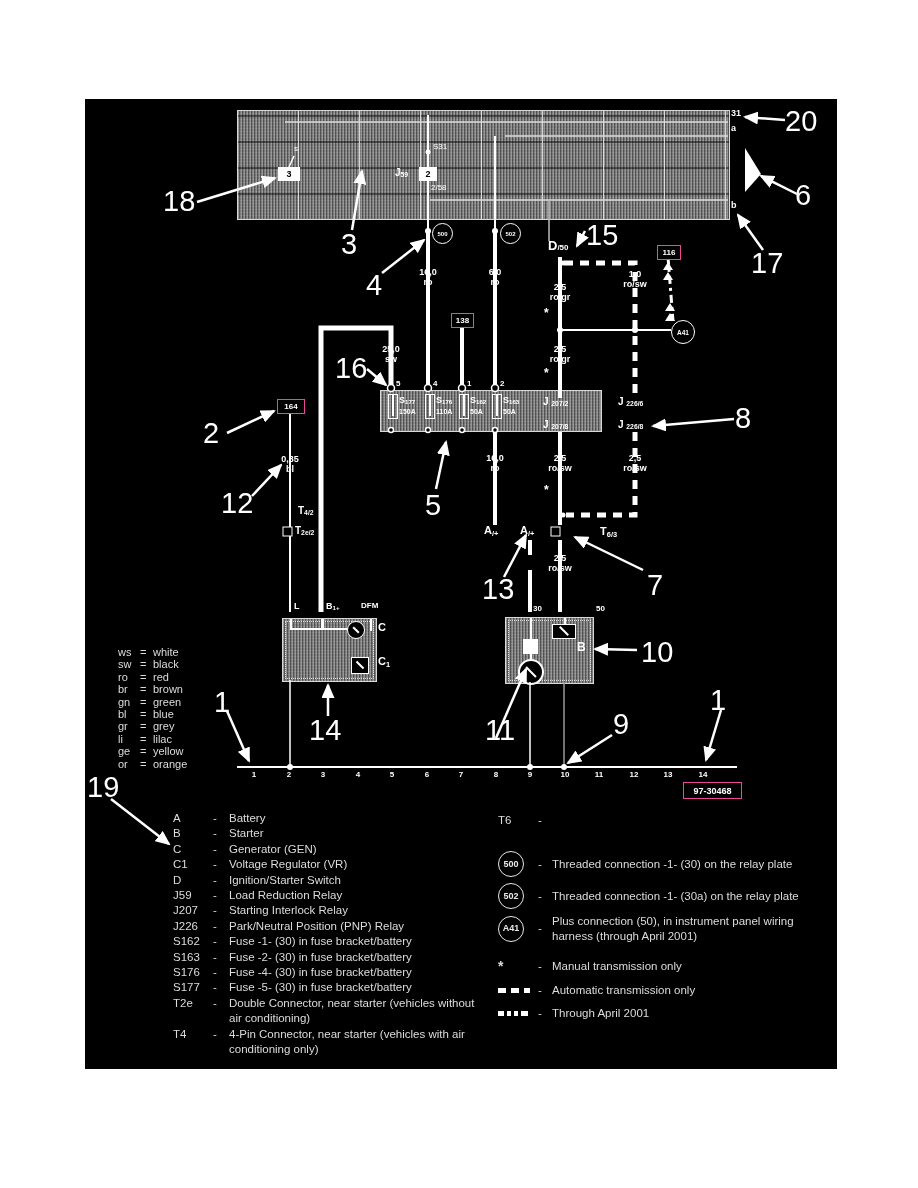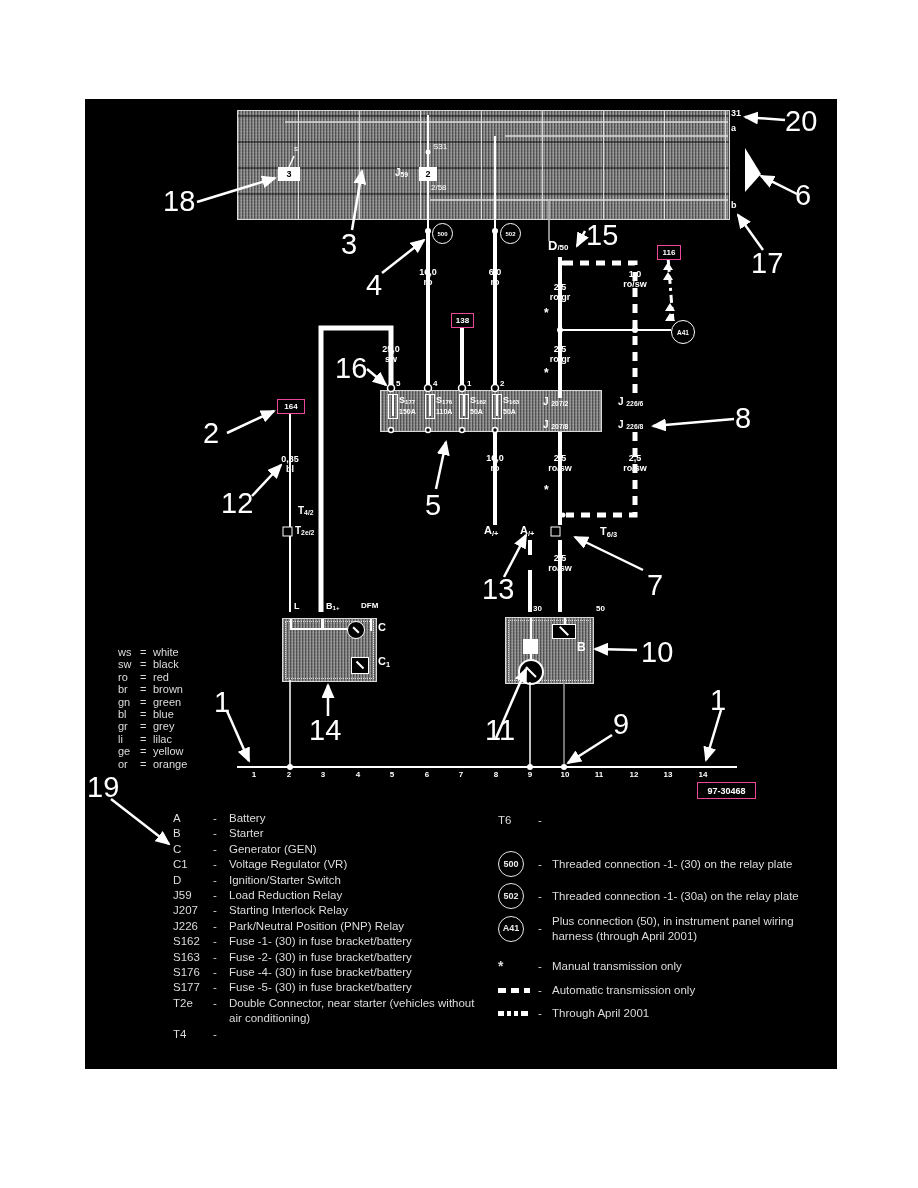--- a/index.html
+++ b/index.html
@@ -302,21 +302,21 @@
   <div class="tracknum" style="left:301px;top:672px;">5</div>
   <div class="tracknum" style="left:336px;top:672px;">6</div>
   <div class="tracknum" style="left:370px;top:672px;">7</div>
   <div class="tracknum" style="left:405px;top:672px;">8</div>
   <div class="tracknum" style="left:439px;top:672px;">9</div>
   <div class="tracknum" style="left:474px;top:672px;">10</div>
   <div class="tracknum" style="left:508px;top:672px;">11</div>
   <div class="tracknum" style="left:543px;top:672px;">12</div>
   <div class="tracknum" style="left:577px;top:672px;">13</div>
   <div class="tracknum" style="left:612px;top:672px;">14</div>
-  <div class="box f9" style="left:598px;top:683px;width:57px;height:15px;margin-left:14px;">97-30468</div>
+  <div class="box f9" style="left:598px;top:683px;width:57px;height:15px;">97-30468</div>
 
   <div class="callout" style="left:78px;top:88px;">18</div>
   <div class="callout" style="left:256px;top:131px;">3</div>
   <div class="callout" style="left:281px;top:172px;">4</div>
   <div class="callout" style="left:700px;top:8px;">20</div>
   <div class="callout" style="left:710px;top:82px;">6</div>
   <div class="callout" style="left:666px;top:150px;">17</div>
   <div class="callout" style="left:501px;top:122px;">15</div>
   <div class="callout" style="left:250px;top:255px;">16</div>
   <div class="callout" style="left:118px;top:320px;">2</div>
@@ -448,20 +448,21 @@
         <span class="ldesc">Fuse -5- (30) in fuse bracket/battery</span>
       </div>
     <div class="lrow">
         <span class="lkey">T2e</span>
         <span class="ldash">-</span>
         <span class="ldesc" style="max-width:250px;">Double Connector, near starter (vehicles without air conditioning)</span>
       </div>
     <div class="lrow">
         <span class="lkey">T4</span>
         <span class="ldash">-</span>
+        <span class="ldesc" style="max-width:250px;">4-Pin Connector, near starter (vehicles with air conditioning only)</span>
       </div>
   </div>
 
   <div class="rrow" style="left:413px;top:714px;align-items:flex-end;">
     <span class="rsym">T6</span>
       <span class="rdash">-</span>
   </div>
   <div class="rrow" style="left:413px;top:752px;">
     <span class="rsym">
         <span class="lcirc">500</span>

